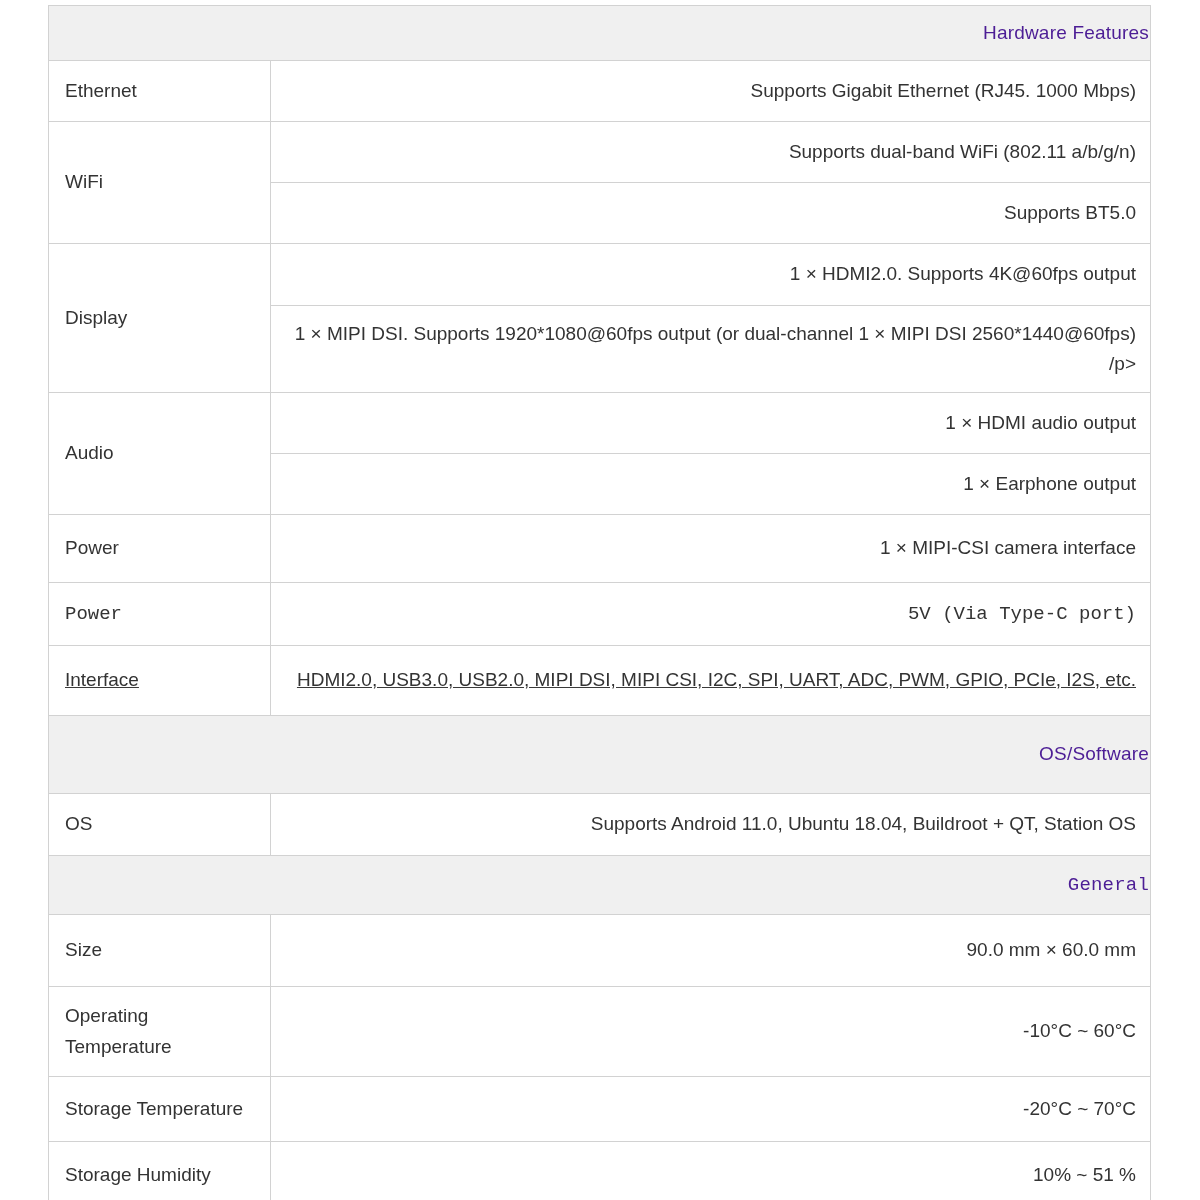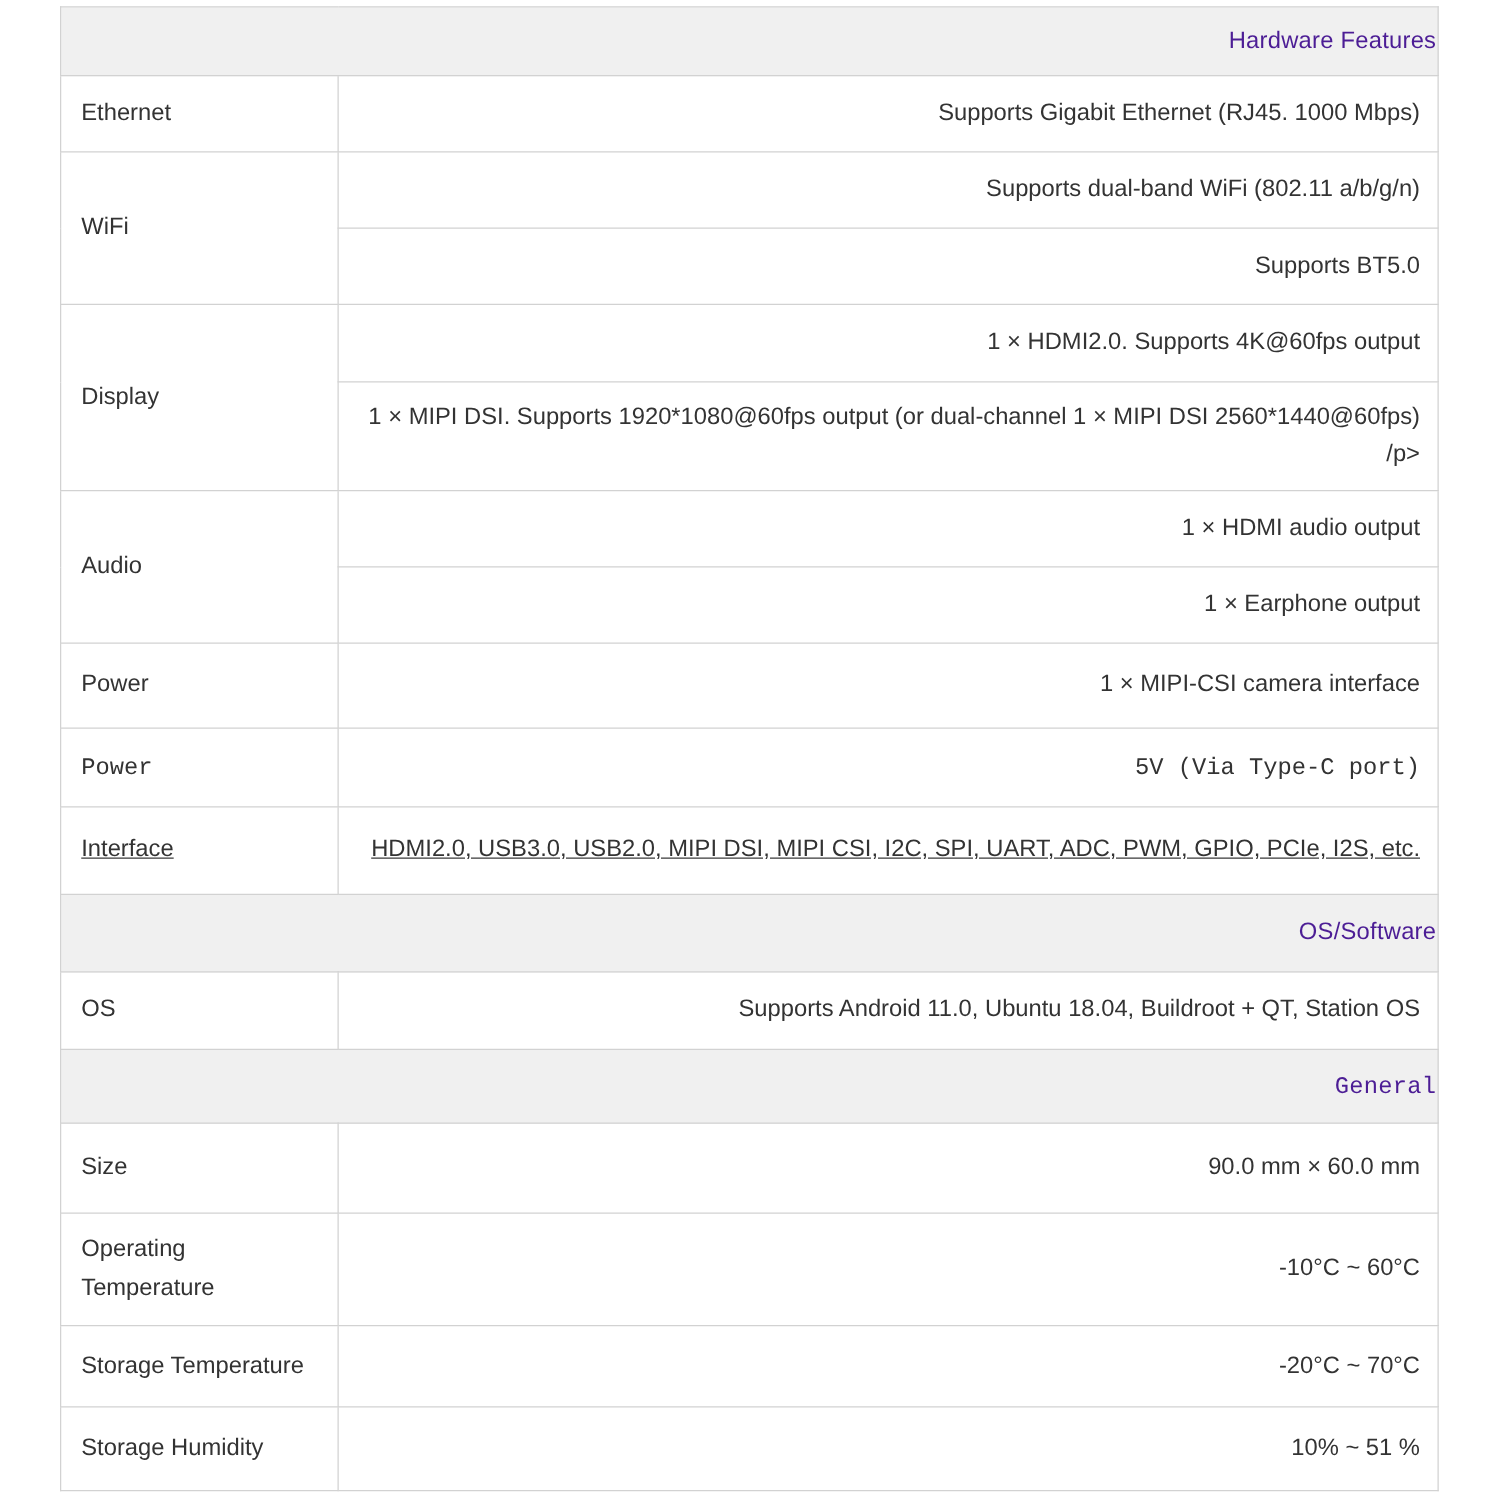--- a/index.html
+++ b/index.html
@@ -102,21 +102,21 @@
       <tr style="height:63px;font-family:Liberation Mono, monospace;">
         <td class="label">Power</td>
         <td class="value">5V (Via Type-C port)</td>
       </tr>
 
       <tr style="height:70px;text-decoration:underline;">
         <td class="label">Interface</td>
         <td class="value">HDMI2.0, USB3.0, USB2.0, MIPI DSI, MIPI CSI, I2C, SPI, UART, ADC, PWM, GPIO, PCIe, I2S, etc.</td>
       </tr>
 
-      <tr style="height:62px;">
+      <tr style="height:78px;">
         <td colspan="2" class="section">OS/Software</td>
       </tr>
 
       <tr style="height:62px;">
         <td class="label">OS</td>
         <td class="value">Supports Android 11.0, Ubuntu 18.04, Buildroot + QT, Station OS</td>
       </tr>
 
       <tr style="height:59px;font-family:Liberation Mono, monospace;">
         <td colspan="2" class="section">General</td>

